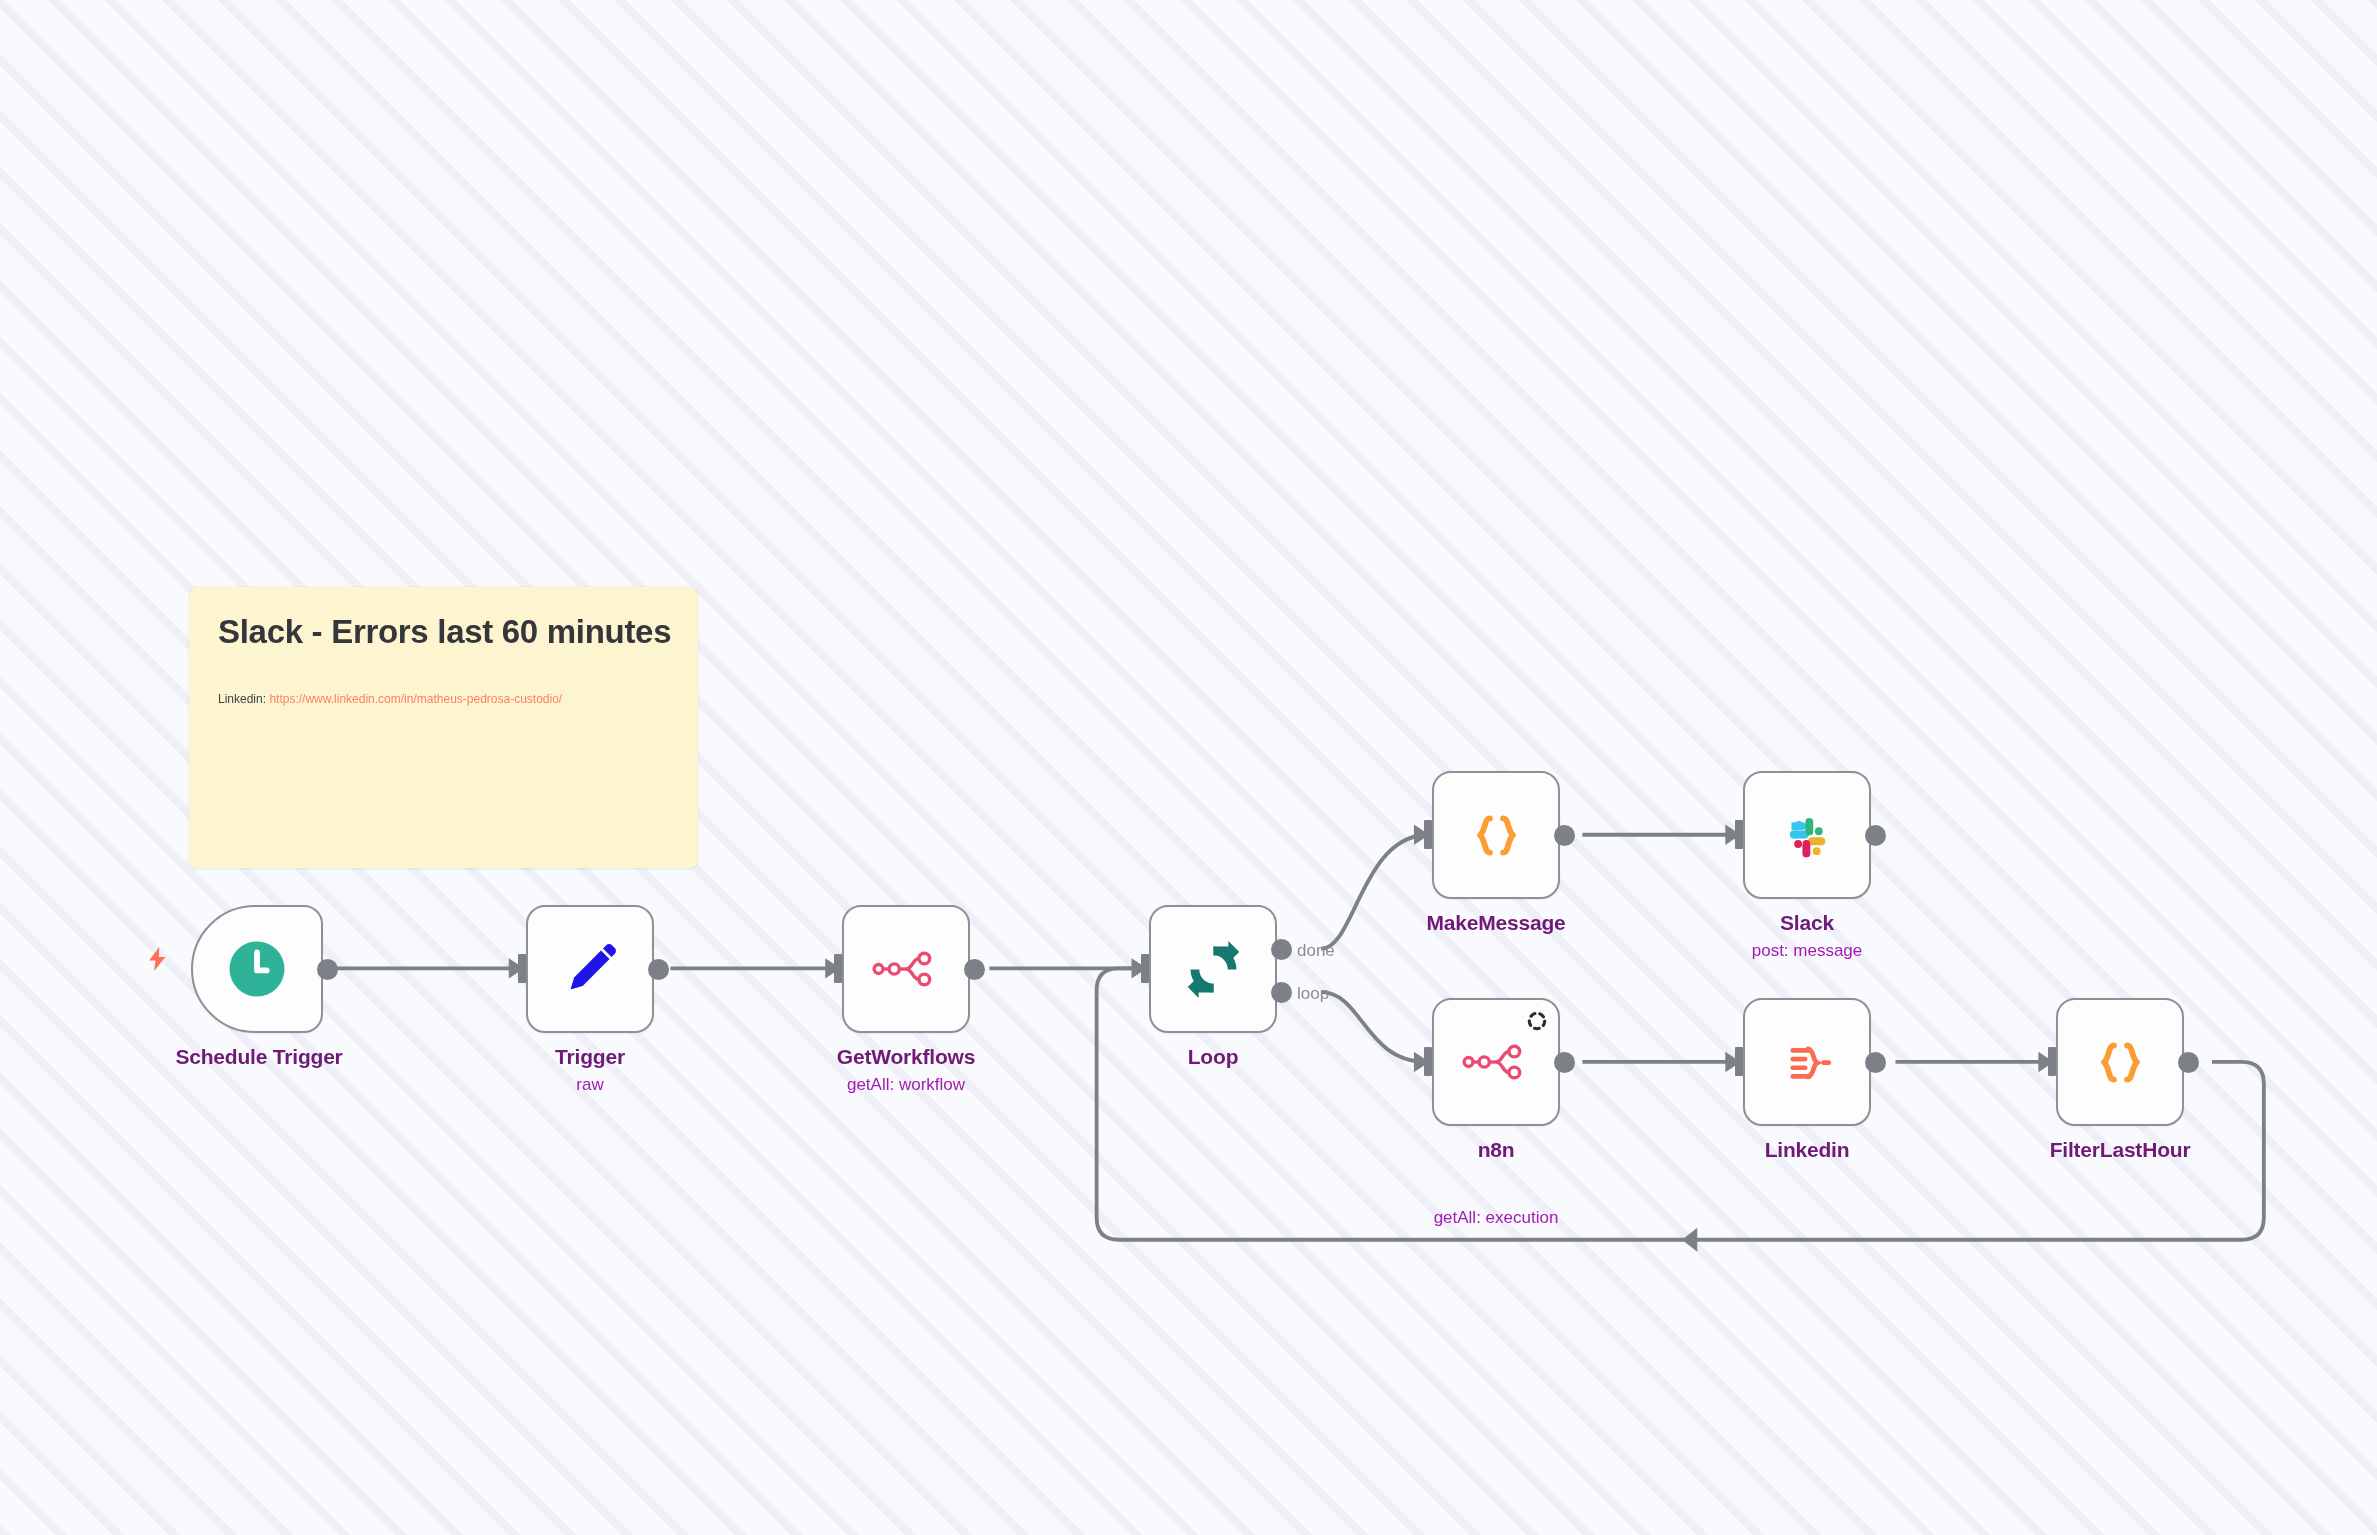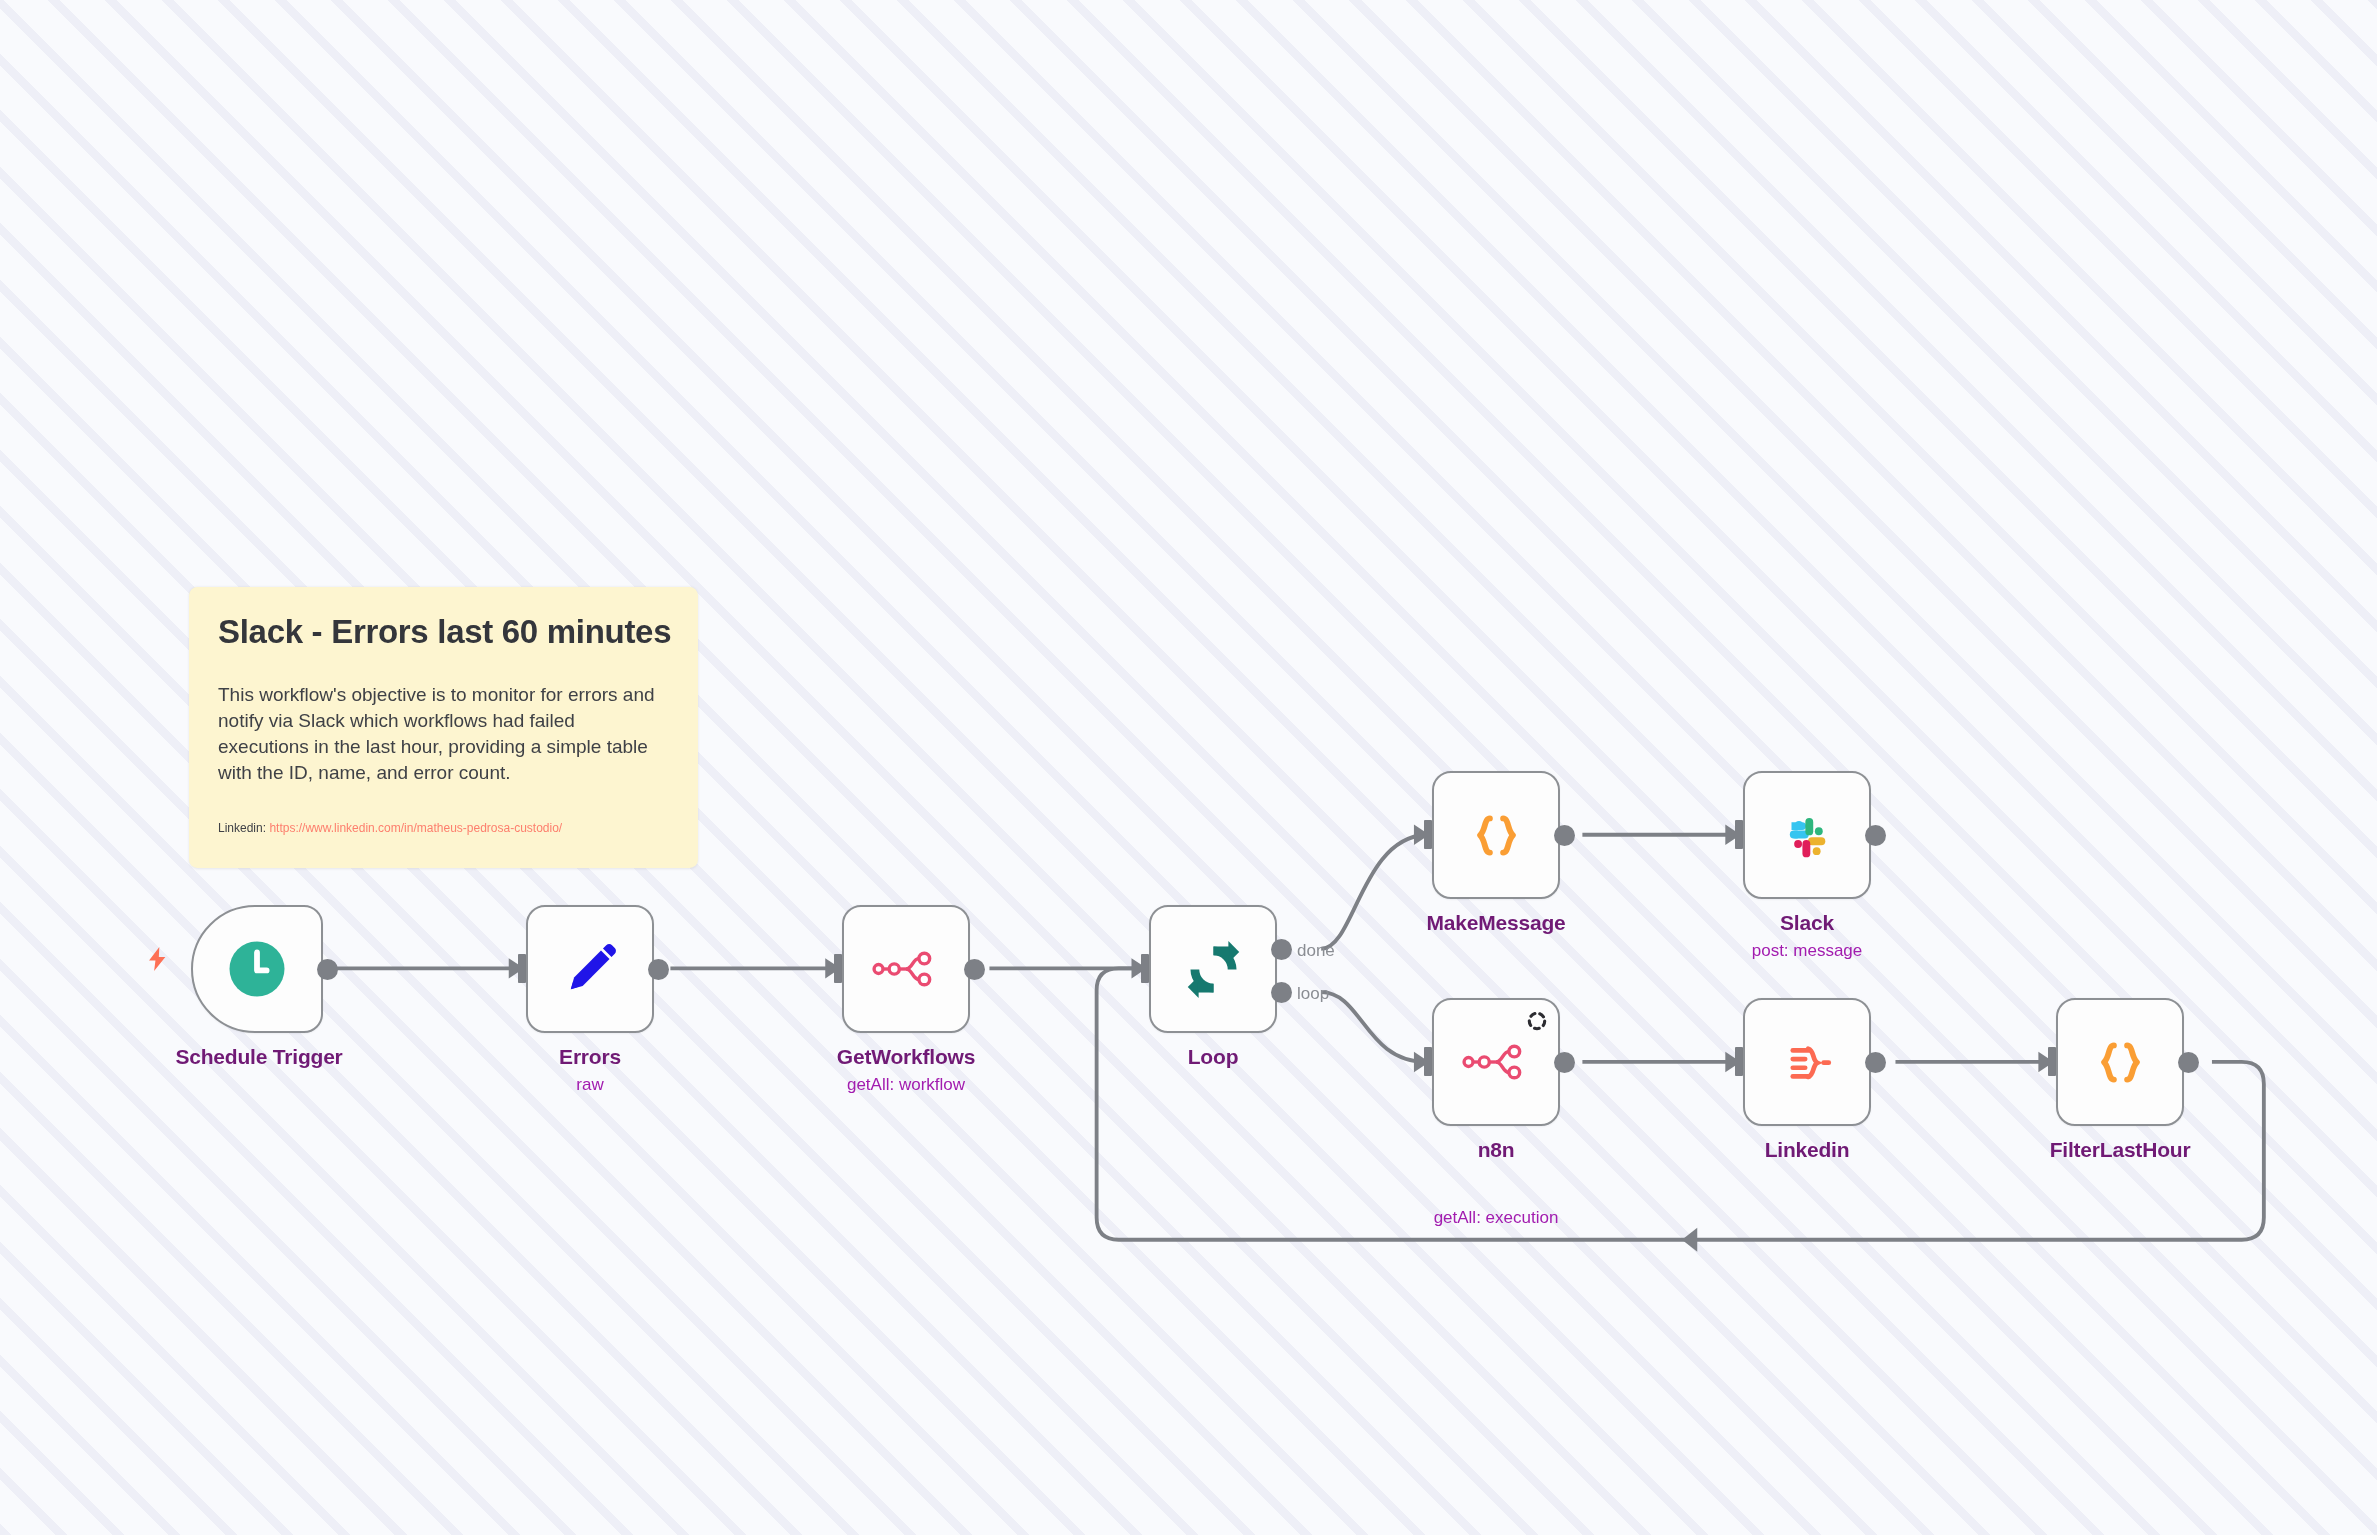--- a/index.html
+++ b/index.html
@@ -170,21 +170,20 @@
       <path d="M2028 1236 L2046 1248 L2028 1260 z"></path>
 
       <path d="M2396 1236 L2414 1248 L2396 1260 z"></path>
 
       <path d="M1995 1443 L1977 1457 L1995 1471 z"></path>
     </g>
   </svg>
 
   <div class="sticky">
     <h1>Slack - Errors last 60 minutes</h1>
-    <p class="body">This workflow's objective is to monitor for errors and notify via Slack which workflows had failed executions in the last hour, providing a simple table with the ID, name, and error count.</p>
     <p class="link">
       <span>Linkedin:</span>
       <a href="#">https://www.linkedin.com/in/matheus-pedrosa-custodio/</a>
     </p>
   </div>
 
   <svg class="bolt" viewBox="0 0 24 24">
     <path d="M13.5 2 L5 13.2 H10.3 L9.2 22 L18.5 10.3 H13.1 Z" fill="#fd7055"></path>
   </svg>
 
@@ -202,21 +201,21 @@
   <div class="node-wrap" style="left:526px; top:905px;">
     <div class="in-bar" style="left:-7.7px; top:49px;"></div>
     <div class="node">
       <svg width="63" height="63" viewBox="0 0 48 48">
         <path d="M9 39 L11.5 30 L32 9.5 L38.5 16 L18 36.5 Z" fill="#2015e8"></path>
         <path d="M33.5 8 L36 5.5 C37.3 4.3 39.2 4.3 40.4 5.5 L42.5 7.6 C43.7 8.8 43.7 10.7 42.5 12 L40 14.5 Z" fill="#2015e8"></path>
         <path d="M9 39 L14.2 37.4 L10.6 33.8 Z" fill="#2015e8"></path>
       </svg>
     </div>
     <div class="out-dot" style="left:122px; top:54px;"></div>
-    <div class="node-label" style="left:64px;">Errors</div>
+    <div class="node-label" style="left:64px;">Trigger</div>
     <div class="node-sub" style="left:64px;">raw</div>
   </div>
 
   <div class="node-wrap" style="left:842px; top:905px;">
     <div class="in-bar" style="left:-7.7px; top:49px;"></div>
     <div class="node">
       <svg width="68" height="68" viewBox="0 0 52 40">
         <g stroke="#ea4b71" stroke-width="2.6" fill="none">
           <path d="M7 20 H14"></path>
           <path d="M20 20 H26"></path>

